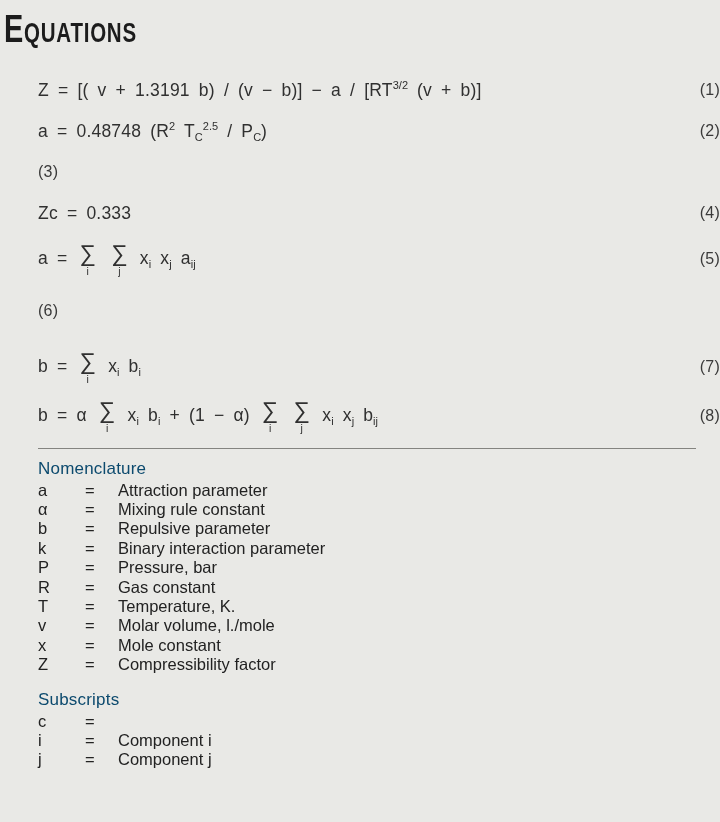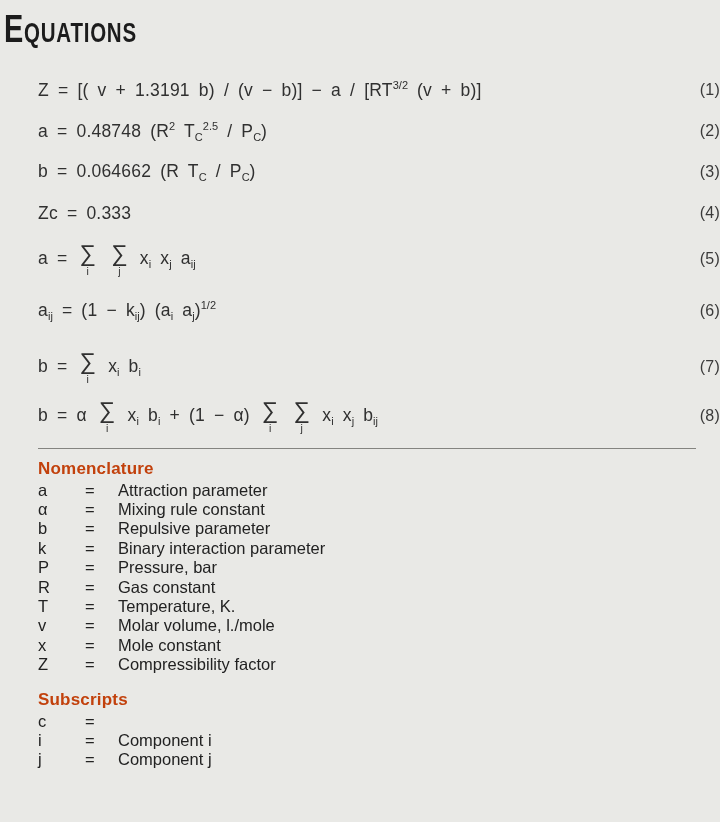--- a/index.html
+++ b/index.html
@@ -71,21 +71,21 @@
   
   .divider {
     border:none;
     border-top:1px solid #848480;
     margin:14px 24px 0 38px;
   }
 
   
   .def-section { margin:10px 0 0 38px; font-size:16.5px; color:#222; }
   .def-section.subs { margin-top:15px; }
-  .sec-heading { font-weight:bold; font-size:17px; color:#c2410c; margin-bottom:2px; letter-spacing:0.2px; }
+  .sec-heading { font-weight:normal; font-size:17px; color:#0c4a6e; margin-bottom:2px; letter-spacing:0.2px; }
   .def-row { display:flex; line-height:19.4px; }
   .def-row .sym { width:47px; flex:0 0 auto; }
   .def-row .eqs { width:33px; flex:0 0 auto; }
   .def-row .def { flex:1 1 auto; }
 </style>
 </head>
 <body>
 
 <div class="page">
 
@@ -94,39 +94,37 @@
   <div class="eq-list" id="eq-list">
       <div class="eq-row">
         <span class="expr">Z = [( v + 1.3191 b) / (v − b)] − a / [RT<span class="e-sup">3/2</span> (v + b)]</span>
         <span class="num">(1)</span>
       </div>
       <div class="eq-row">
         <span class="expr">a = 0.48748 (R<span class="e-sup">2</span> T<span class="e-sub">C</span><span class="e-sup">2.5</span> / P<span class="e-sub">C</span>)</span>
         <span class="num">(2)</span>
       </div>
       <div class="eq-row">
-        <span class="expr">b = 0.064662 (R T<span class="e-sub">C</span> / P<span class="e-sub">C</span>)</span>
         <span class="num">(3)</span>
       </div>
       <div class="eq-row">
         <span class="expr">Zc = 0.333</span>
         <span class="num">(4)</span>
       </div>
       <div class="eq-row">
         <span class="expr">a = <span class="sum">
             <span class="sigma">∑</span>
             <span class="idx">i</span>
           </span> <span class="sum">
             <span class="sigma">∑</span>
             <span class="idx">j</span>
           </span> x<span class="e-sub">i</span> x<span class="e-sub">j</span> a<span class="e-sub">ij</span></span>
         <span class="num">(5)</span>
       </div>
       <div class="eq-row">
-        <span class="expr">a<span class="e-sub">ij</span> = (1 − k<span class="e-sub">ij</span>) (a<span class="e-sub">i</span> a<span class="e-sub">j</span>)<span class="e-sup">1/2</span></span>
         <span class="num">(6)</span>
       </div>
       <div class="eq-row">
         <span class="expr">b = <span class="sum">
             <span class="sigma">∑</span>
             <span class="idx">i</span>
           </span> x<span class="e-sub">i</span> b<span class="e-sub">i</span></span>
         <span class="num">(7)</span>
       </div>
       <div class="eq-row">

